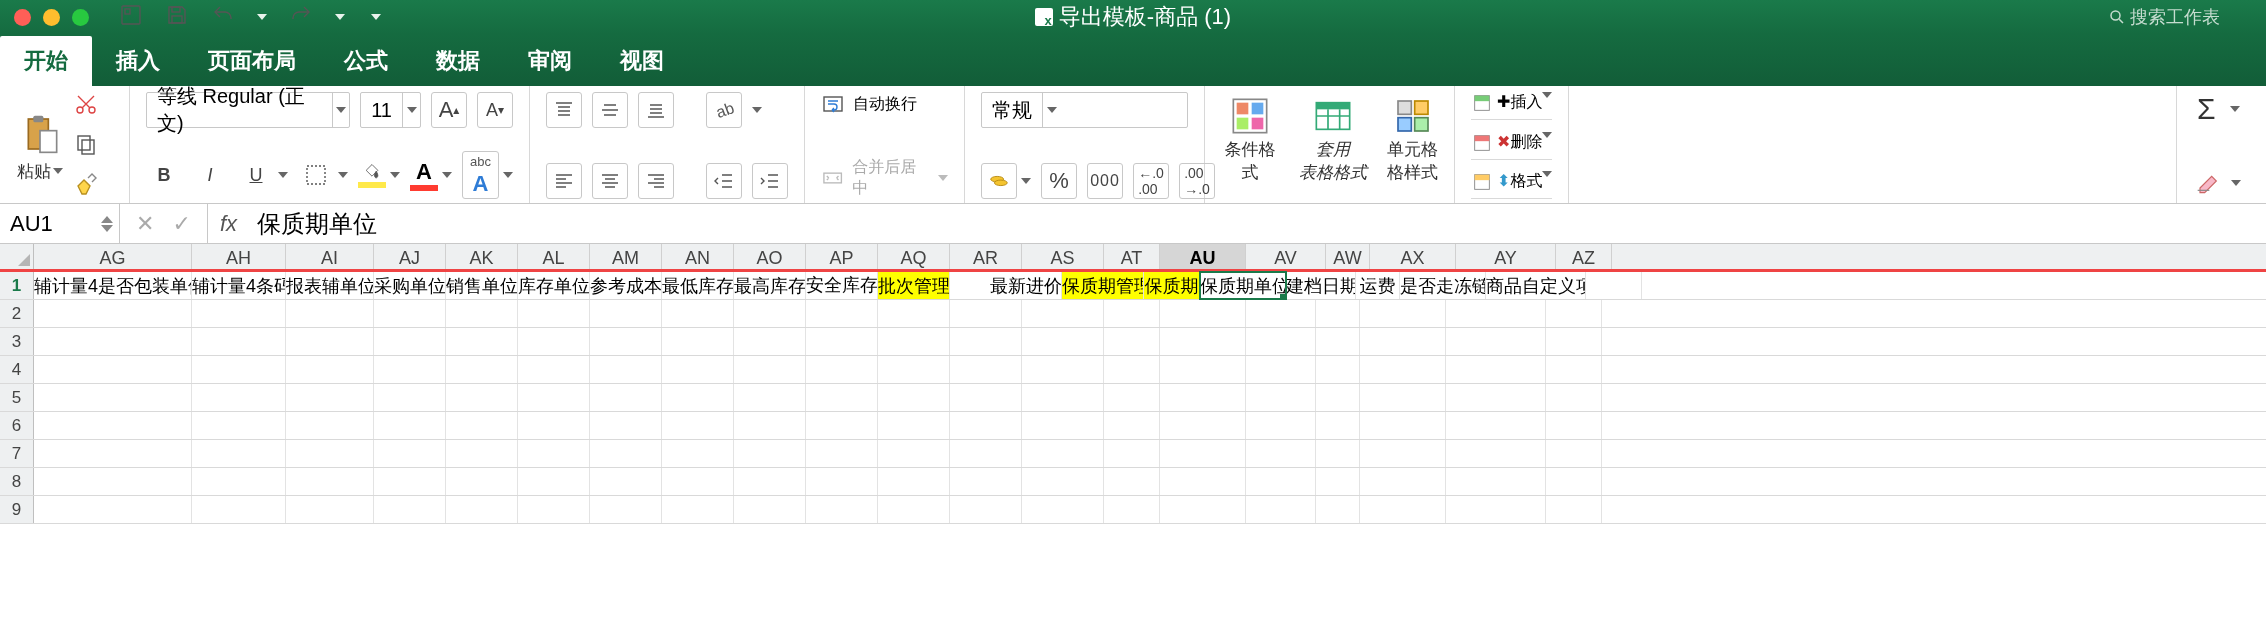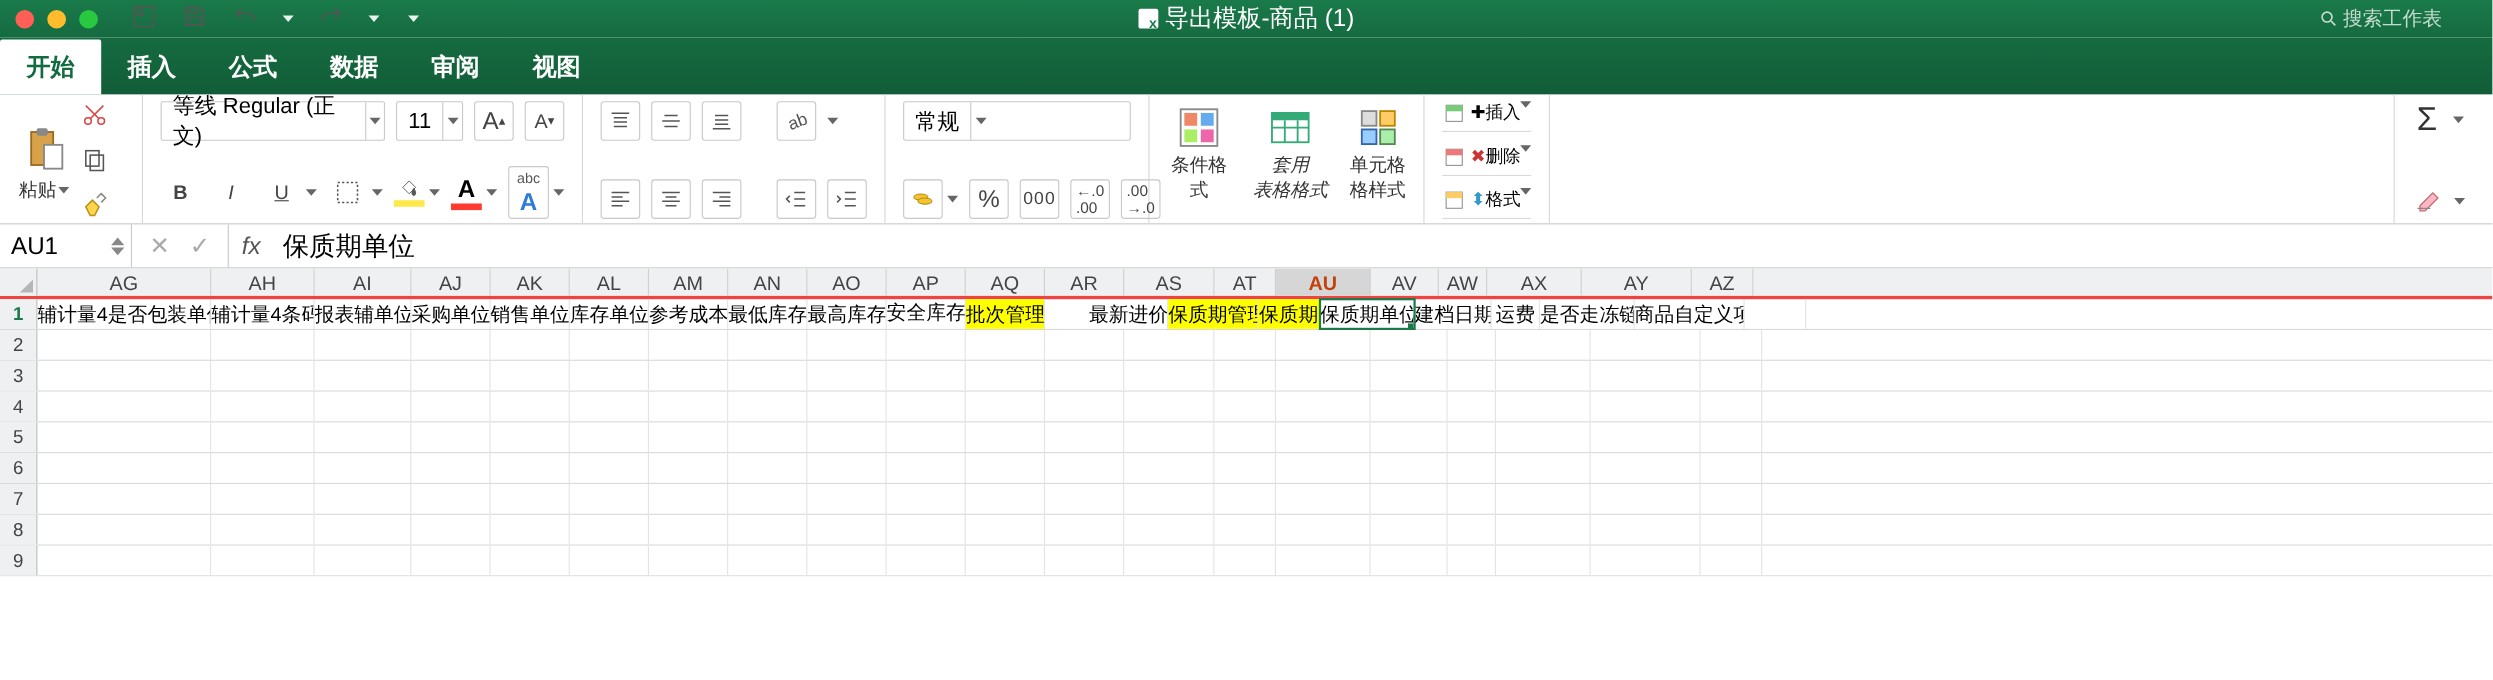--- a/index.html
+++ b/index.html
@@ -57,21 +57,21 @@
   .fbar .btns span{font-size:22px;}
   .fbar .fx{font-style:italic;padding:0 12px;color:#555;}
   .fbar .fval{padding-left:8px;font-size:24px;color:#000;}
 
   
   .gridwrap{position:relative;overflow:hidden;}
   .colhdr{display:flex;height:28px;border-bottom:3px solid #ef4444;background:#eef0f1;}
   .corner{width:34px;border-right:1px solid #bfbfbf;background:#eef0f1;position:relative;}
   .corner::after{content:"";position:absolute;right:3px;bottom:3px;width:0;height:0;border-left:12px solid transparent;border-bottom:12px solid #b5b5b5;}
   .ch{border-right:1px solid #d0d0d0;text-align:center;font-size:18px;color:#444;line-height:28px;}
-  .ch.sel{background:#d6d6d6;font-weight:600;color:#c2410c;}
+  .ch.sel{background:#d6d6d6;font-weight:600;color:#000000;}
   .rows{}
   .row{display:flex;height:28px;border-bottom:1px solid #d9d9d9;}
   .rh{width:34px;border-right:1px solid #bfbfbf;background:#eef0f1;text-align:center;font-size:17px;color:#444;line-height:28px;}
   .rh.sel{color:#1a7a4a;font-weight:600;}
   .cell{border-right:1px solid #e3e3e3;font-size:18px;line-height:28px;text-align:center;white-space:nowrap;overflow:hidden;color:#000;}
   .cell.hl{background:#ffff00;}
   .cell.selc{outline:2px solid #1a7a4a;outline-offset:-1px;position:relative;}
   .cell.selc::after{content:"";position:absolute;right:-3px;bottom:-3px;width:8px;height:8px;background:#1a7a4a;}
   .row1 .rh{background:#eef0f1;}
   
@@ -116,20 +116,21 @@
         <circle cx="10" cy="10" r="6"></circle>
         <path d="M20 20l-5-5"></path>
       </svg>
     <input placeholder="搜索工作表" style="">
   </div>
 </div>
 
 <div class="tabrow">
   <div class="tab active">开始</div>
   <div class="tab">插入</div>
+  <div class="tab">页面布局</div>
   <div class="tab">公式</div>
   <div class="tab">数据</div>
   <div class="tab">审阅</div>
   <div class="tab">视图</div>
 </div>
 
 <div class="ribbon">
 
   <div class="rgroup" style="width:130px;">
     <div class="rrow">
@@ -261,20 +262,37 @@
           </svg>
         </div>
       <div class="icobtn box">
           <svg class="ico" viewBox="0 0 24 24">
             <path d="M10 6h10M10 12h10M10 18h10M3 9l3 3-3 3"></path>
           </svg>
         </div>
     </div>
   </div>
 
+  <div class="rgroup" style="width:160px;">
+    <div class="rrow" style="gap:8px;">
+      <svg class="ico" viewBox="0 0 24 24">
+          <rect x="3" y="5" width="18" height="14"></rect>
+          <path d="M7 9h10M7 12h6a3 3 0 010 6h-2m0 0l2-2m-2 2l2 2" stroke="#2e7cd6"></path>
+        </svg>
+      <span>自动换行</span>
+    </div>
+    <div class="rrow disabled" style="gap:8px;">
+      <svg class="ico" viewBox="0 0 24 24" style="stroke:#bbb;">
+          <rect x="3" y="7" width="18" height="10"></rect>
+          <path d="M8 12l-2-2m2 2l-2 2M16 12l2-2m-2 2l2 2"></path>
+        </svg>
+      <span>合并后居中</span>
+      <span class="caret" style="border-top-color:#bbb;"></span>
+    </div>
+  </div>
 
   <div class="rgroup" style="width:240px;">
     <div class="rrow">
       <div class="dd" style="width:220px;">
           <span>常规</span>
           <div class="car">
             <div class="caret"></div>
           </div>
         </div>
     </div>
@@ -404,21 +422,21 @@
       <div class="ch" style="width: 72px;">AL</div>
       <div class="ch" style="width: 72px;">AM</div>
       <div class="ch" style="width: 72px;">AN</div>
       <div class="ch" style="width: 72px;">AO</div>
       <div class="ch" style="width: 72px;">AP</div>
       <div class="ch" style="width: 72px;">AQ</div>
       <div class="ch" style="width: 72px;">AR</div>
       <div class="ch" style="width: 82px;">AS</div>
       <div class="ch" style="width: 56px;">AT</div>
       <div class="ch sel" style="width: 86px;">AU</div>
-      <div class="ch" style="width: 62px;">AV</div>
+      <div class="ch" style="width: 80px;">AV</div>
       <div class="ch" style="width: 44px;">AW</div>
       <div class="ch" style="width: 86px;">AX</div>
       <div class="ch" style="width: 100px;">AY</div>
       <div class="ch" style="width: 56px;">AZ</div>
     </div>
   <div class="rows">
 
   <div class="row row1">
         <div class="rh sel">1</div>
         <div class="cell" style="width: 158px;">辅计量4是否包装单位</div>

